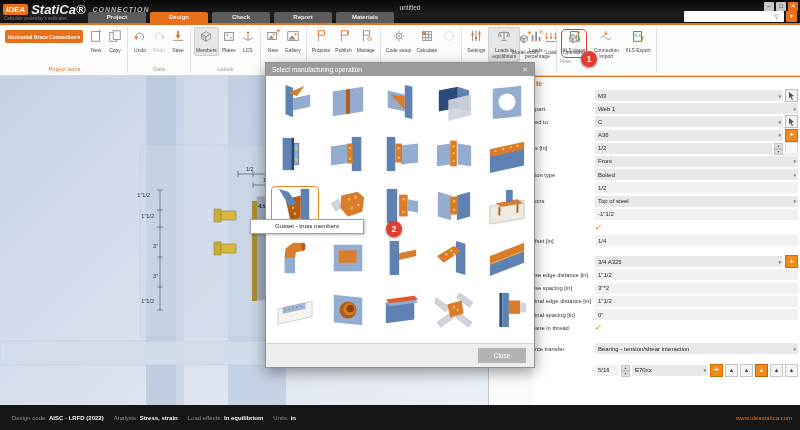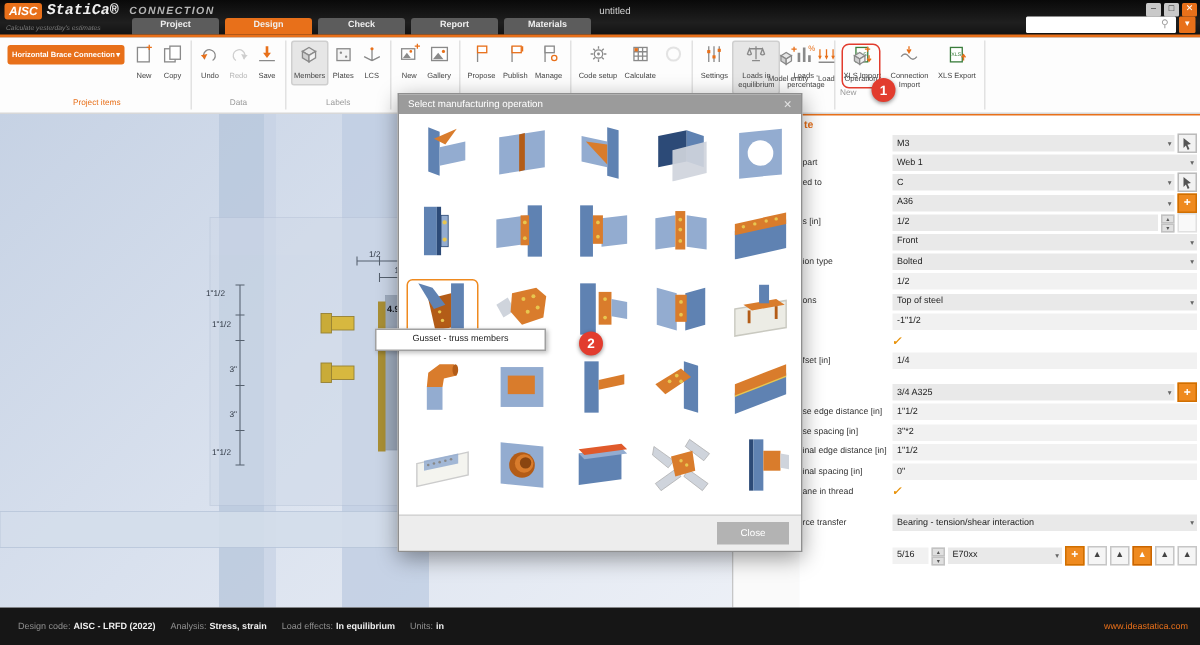--- a/index.html
+++ b/index.html
@@ -5,21 +5,21 @@
   html,body{margin:0;padding:0;background:#333;}
   #app{position:relative;width:800px;height:430px;overflow:hidden;background:#fff;
        font-family:"Liberation Sans",sans-serif;-webkit-font-smoothing:antialiased;}
   
   #titlebar{position:absolute;left:0;top:0;width:800px;height:25px;
     background:linear-gradient(#090909,#1f1f1f 60%,#101010);z-index:3;}
   #titlebar:after{content:"";position:absolute;left:0;bottom:0;width:100%;height:2px;background:#e8701a;}
   #logo{position:absolute;left:3px;top:2px;display:flex;align-items:center;gap:3px;}
   #logo .idea{background:#e8701a;color:#fff;font-weight:bold;font-style:italic;
     font-size:8px;padding:1px 3px;border-radius:2px;}
-  #logo .statica{color:#eee;font-weight:bold;font-style:italic;font-size:10px;font-family:Liberation Mono, monospace;}
+  #logo .statica{color:#eee;font-weight:bold;font-style:italic;font-size:13px;}
   #logo .product{color:#b5b5b5;font-weight:bold;font-style:italic;font-size:7px;letter-spacing:1px;margin-left:4px;}
   #tagline{position:absolute;left:4px;top:16px;font-size:4.5px;color:#7d7d7d;font-style:italic;}
   #doc-title{position:absolute;left:330px;top:4px;width:160px;text-align:center;
     color:#cfcfcf;font-size:6.5px;}
   #winbtns{position:absolute;right:2px;top:2px;display:flex;gap:2px;}
   .wbtn{width:10px;height:9px;background:#c9c9c9;color:#222;font-size:6px;line-height:9px;
     text-align:center;border-radius:1px;}
   .wbtn.close{background:#e8701a;color:#fff;}
   #searchbox{position:absolute;right:16px;top:11px;width:100px;height:11px;background:#fff;
     border-radius:1px;display:flex;align-items:center;}
@@ -109,21 +109,21 @@
   .sitem b{color:#f0f0f0;margin-left:2px;}
   #status-link{position:absolute;right:8px;font-size:6px;color:#e8701a;}
 </style>
 </head>
 <body>
 
 <div id="app">
 
   <div id="titlebar">
     <div id="logo">
-      <span class="idea">AISC</span>
+      <span class="idea">IDEA</span>
       <span class="statica">StatiCa®</span>
       <span class="product">CONNECTION</span>
     </div>
     <div id="tagline">Calculate yesterday's estimates</div>
     <div id="doc-title">untitled</div>
     <div id="winbtns">
       <div class="wbtn">–</div>
       <div class="wbtn">□</div>
       <div class="wbtn close">✕</div>
     </div>

